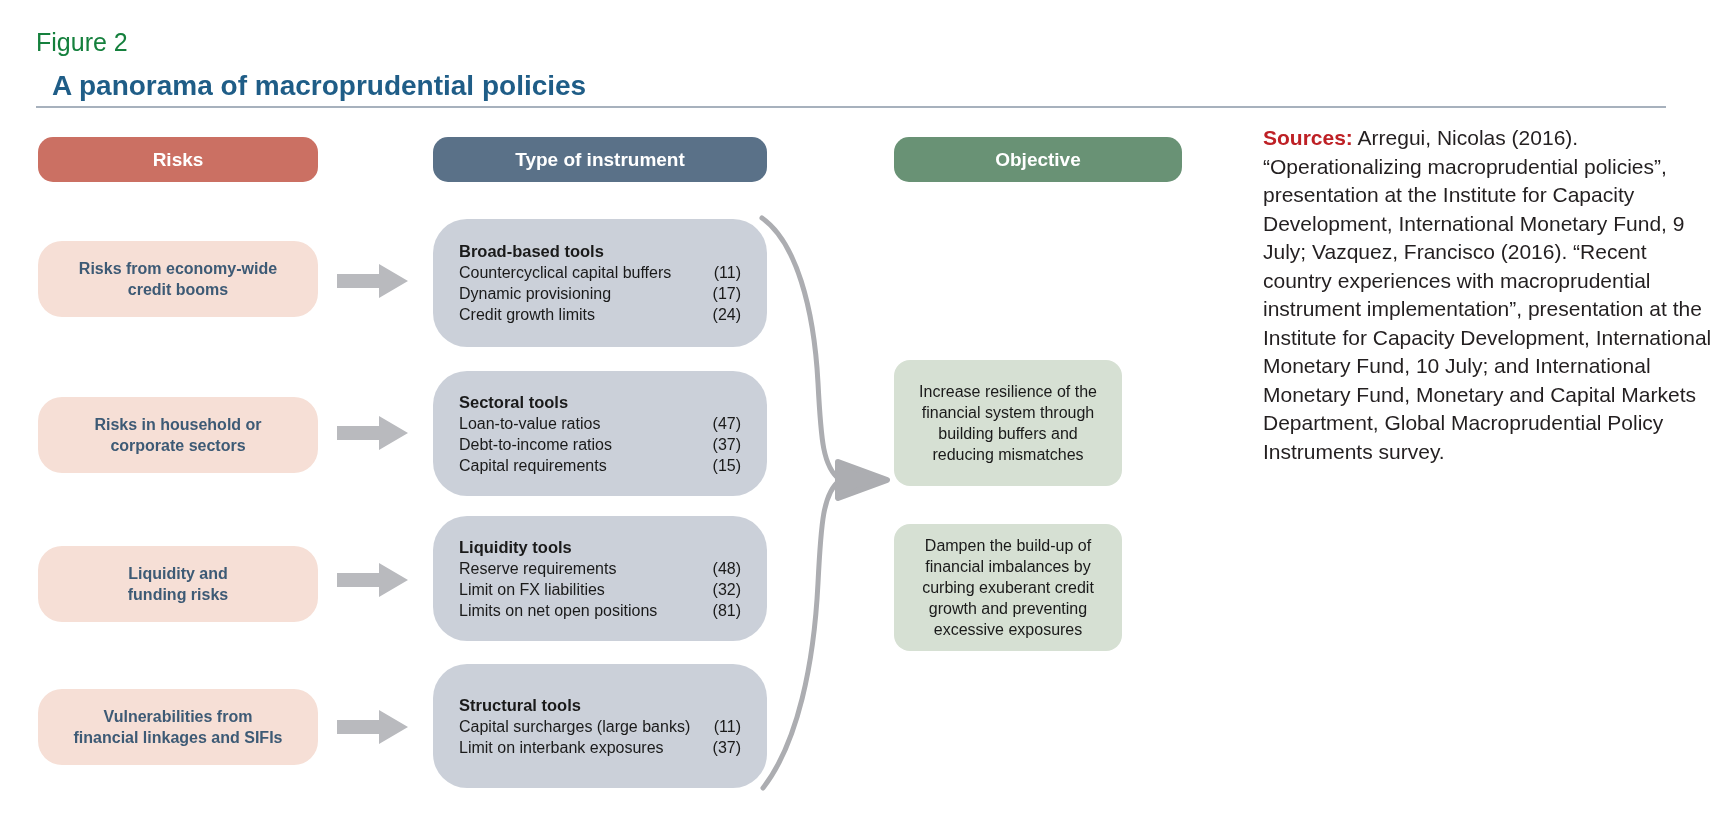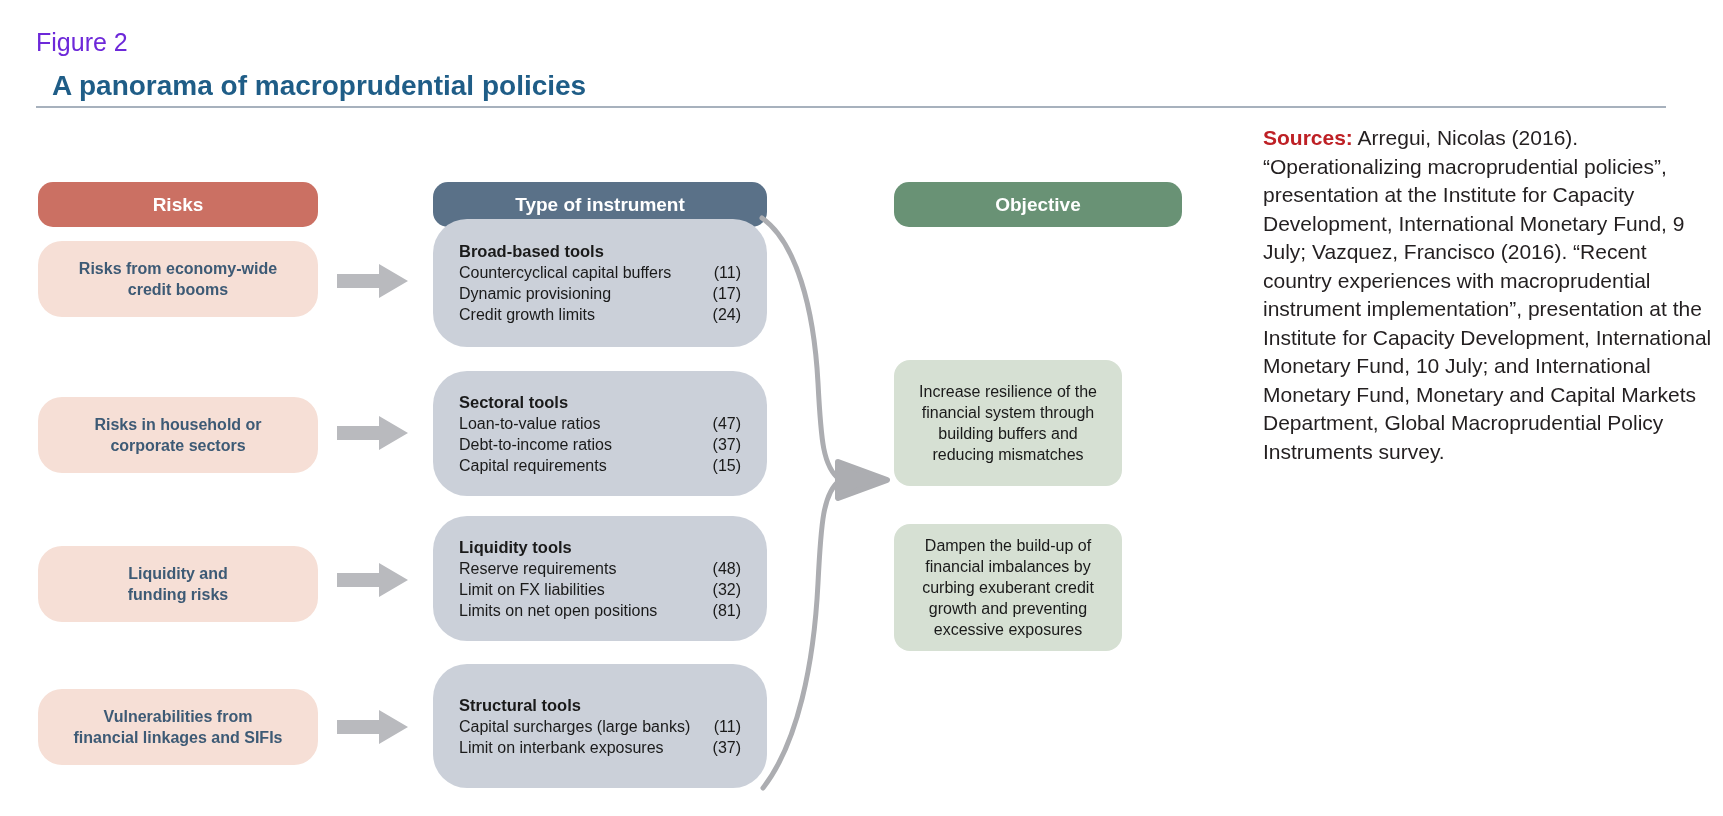--- a/index.html
+++ b/index.html
@@ -1,27 +1,27 @@
 <!DOCTYPE html>
 <html><head>
 <meta charset="utf-8">
 <style>
   html,body { margin:0; padding:0; background:#ffffff; }
   .page {
     position:relative; width:1723px; height:816px; background:#ffffff;
     font-family:"Liberation Sans", sans-serif; overflow:hidden;
   }
-  .fig-label { position:absolute; left:36px; top:28px; font-size:25px; color:#6d28d9; }
+  .fig-label { position:absolute; left:36px; top:28px; font-size:25px; color:#15803d; }
   .fig-title { position:absolute; left:36px; top:54px; margin:16px; font-size:28px; font-weight:700; color:#1F5D87; }
   .rule { position:absolute; left:36px; top:106px; width:1630px; height:2px; background:#A7B1BD; }
 
   .pill {
     position:absolute; top:137px; height:45px; border-radius:15px;
     color:#ffffff; font-weight:700; font-size:19px;
-    display:flex; align-items:center; justify-content:center;margin-top:45px;
+    display:flex; align-items:center; justify-content:center;
   }
   .pill-risks { left:38px;  width:280px; background:#CB7063; }
   .pill-instr { left:433px; width:334px; background:#5A7188; }
   .pill-obj   { left:894px; width:288px; background:#699275; }
 
   .risk-box {
     position:absolute; left:38px; width:280px; height:76px;
     background:#F6DFD6; border-radius:24px; color:#3D5A75;
     font-weight:700; font-size:16px; line-height:21px; text-align:center;
     display:flex; flex-direction:column; align-items:center; justify-content:center;

